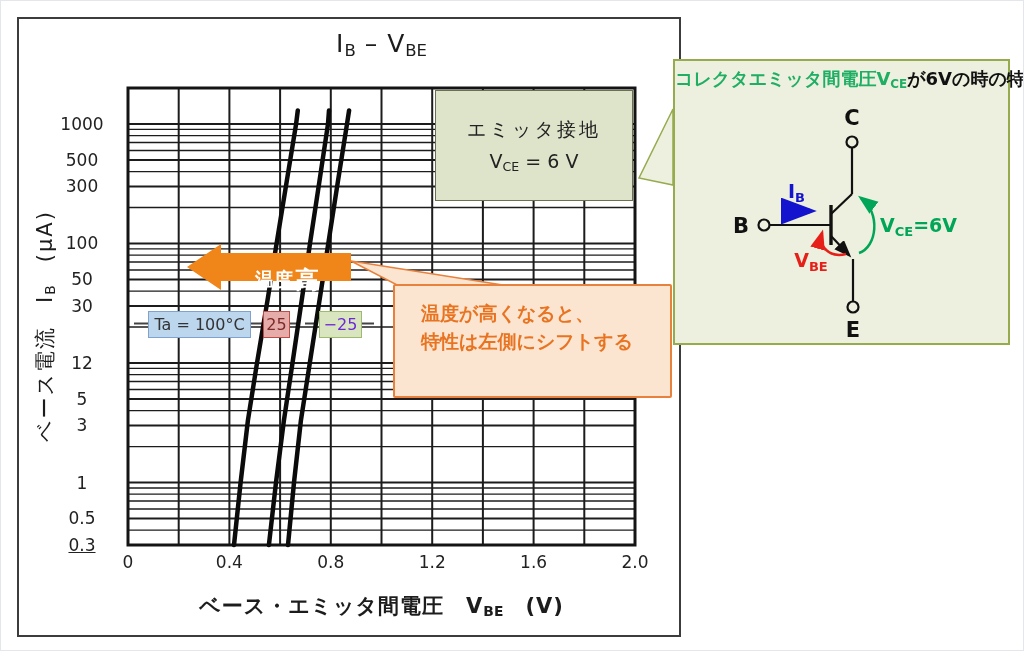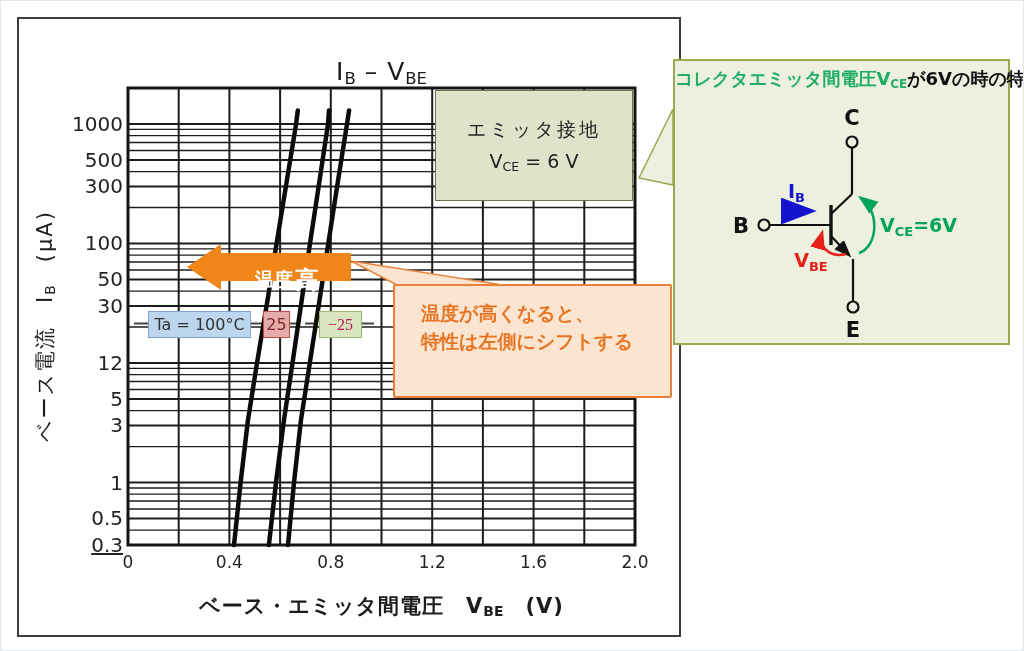--- a/index.html
+++ b/index.html
@@ -6,29 +6,29 @@
   .page{
     position:relative;width:1024px;height:651px;background:#ffffff;
     border:1px solid #e3e6ea;box-sizing:border-box;overflow:hidden;
     font-family:"DejaVu Sans","Liberation Sans",sans-serif;color:#1c1c1c;
   }
   .abs{position:absolute;}
   
   .chart-panel{left:16px;top:16px;width:660px;height:616px;background:#fff;
     border:2px solid #3c3c3c;z-index:0;}
   .chart-title{left:127px;top:28px;width:507px;text-align:center;font-size:25px;
-    letter-spacing:1px;color:#1c1c1c;z-index:2;margin-top:28px;}
+    letter-spacing:1px;color:#1c1c1c;z-index:2;}
   .sub{font-size:0.66em;vertical-align:-0.22em;letter-spacing:0;}
   .x-axis-label{left:127px;top:591px;width:507px;text-align:center;font-size:21px;
     letter-spacing:1px;z-index:2;font-weight:bold;}
   .y-axis-label{left:44px;top:325px;transform:translate(-50%,-50%) rotate(-90deg);
     white-space:nowrap;font-size:21px;letter-spacing:2px;z-index:2;}
   #chart-svg{left:0;top:0;z-index:1;}
   #overlay-svg{left:0;top:0;z-index:3;pointer-events:none;}
-  .ytick{position:absolute;left:40px;width:82px;text-align:right;font-size:20px;
+  .ytick{position:absolute;left:40px;width:82px;text-align:center;font-size:17px;
     height:22px;line-height:22px;color:#222;z-index:2;}
   .xtick{position:absolute;width:60px;text-align:center;font-size:17px;top:550px;
     height:22px;line-height:22px;color:#222;z-index:2;}
   
   .cond-box{left:434px;top:89px;width:198px;height:111px;z-index:2;
     background:var(--c-cond-bg,#dee4ca);border:1.5px solid var(--c-cond-border,#6a7050);
     display:flex;flex-direction:column;justify-content:center;gap:7px;
     text-align:center;font-size:19px;color:#222;box-sizing:border-box;}
   .cond-line1{letter-spacing:3px;}
   
@@ -36,21 +36,21 @@
     display:flex;align-items:center;justify-content:center;gap:2px;
     color:#fff;font-weight:bold;font-size:19px;margin-top:14px;}
   .arrow-label .emph{font-size:24px;}
   .temp-box{height:25px;line-height:25px;text-align:center;font-size:16px;
     z-index:4;box-sizing:content-box;}
   .temp-100{left:147px;top:310px;width:101px;background:var(--c-ta-bg,#bcd6ee);
     border:1.5px solid var(--c-ta-border,#7fa3cc);color:#333;}
   .temp-25{left:262px;top:310px;width:25px;background:var(--c-t25-bg,#e6aca9);
     border:1.5px solid var(--c-t25-border,#be4b45);color:var(--c-t25-text,#7b2b28);}
   .temp-m25{left:318px;top:310px;width:41px;background:var(--c-tm25-bg,#d9e5be);
-    border:1.5px solid var(--c-tm25-border,#9eba6e);color:#be185d;font-family:Liberation Serif, serif;}
+    border:1.5px solid var(--c-tm25-border,#9eba6e);color:#6d28d9;}
   
   .callout{left:392px;top:283px;width:249px;height:97px;z-index:4;
     background:var(--c-callout-bg,#fbe5d1);border:2px solid var(--c-callout-border,#e8813c);
     padding:13px 0 0 26px;box-sizing:content-box;border-radius:2px;
     font-size:19px;font-weight:bold;color:var(--c-callout-text,#e87421);line-height:28px;}
   
   .side-panel{left:672px;top:58px;width:333px;height:282px;z-index:4;
     background:var(--c-panel-bg,#edf0de);border:2px solid var(--c-panel-border,#95ab4e);}
   .side-title{position:absolute;left:0;top:6px;width:100%;text-align:center;
     font-weight:bold;font-size:18px;color:#111;white-space:nowrap;}

